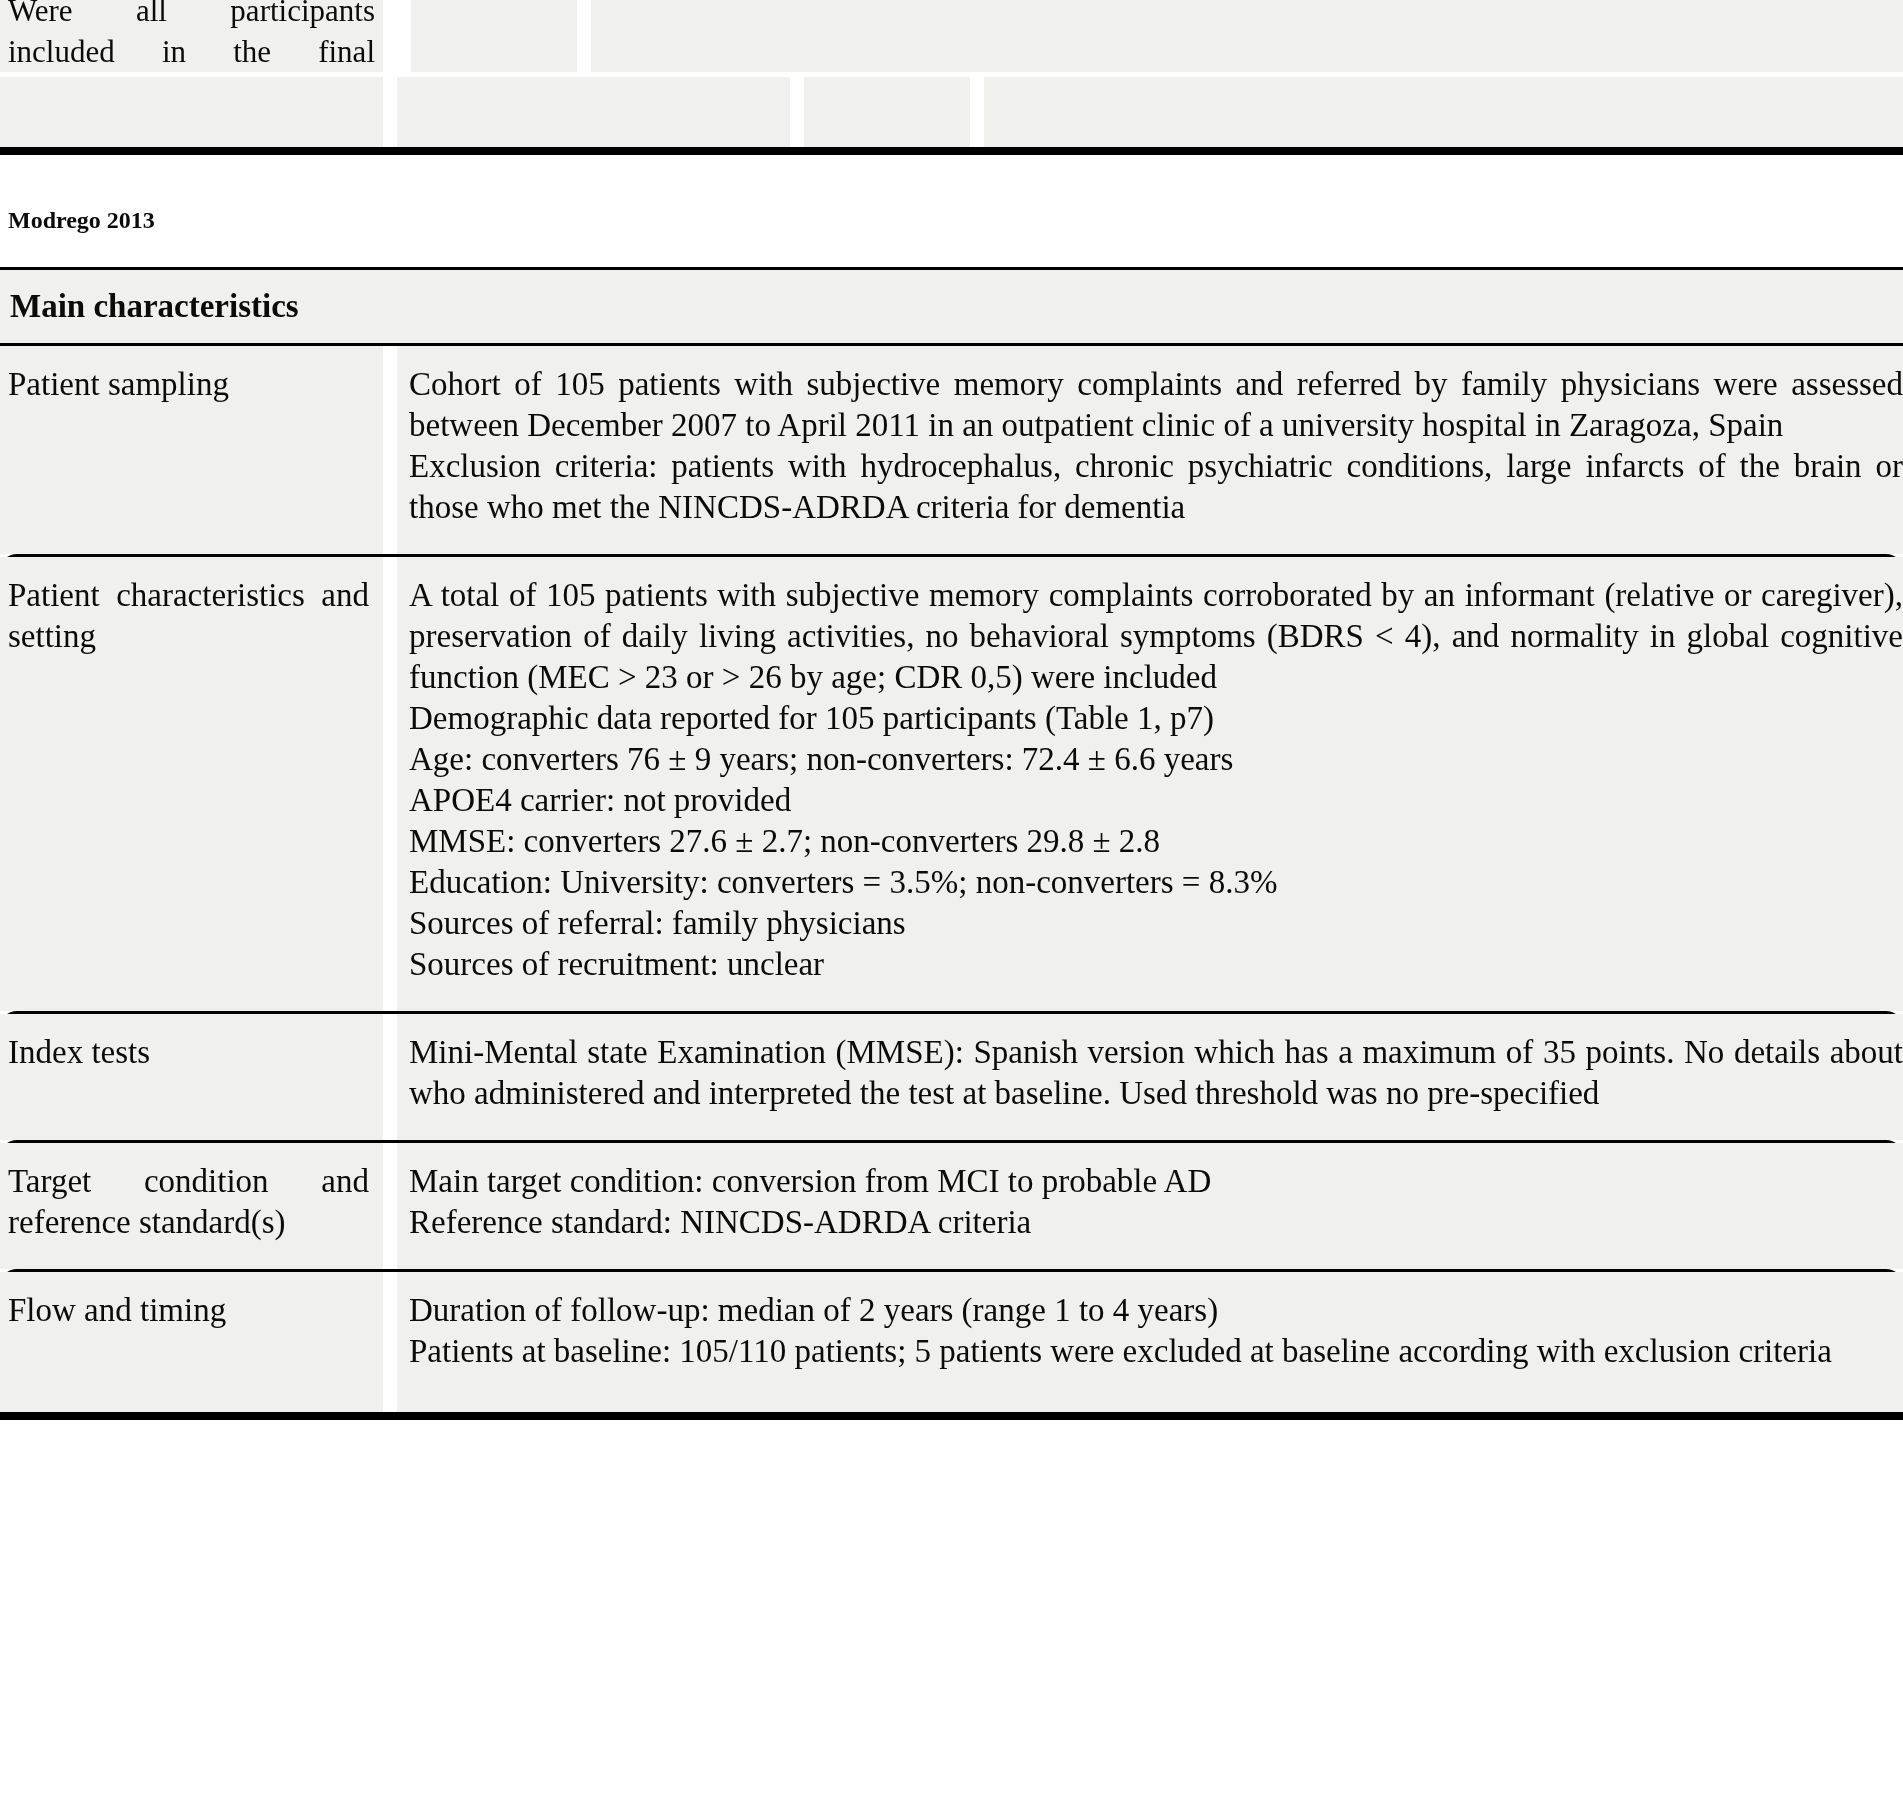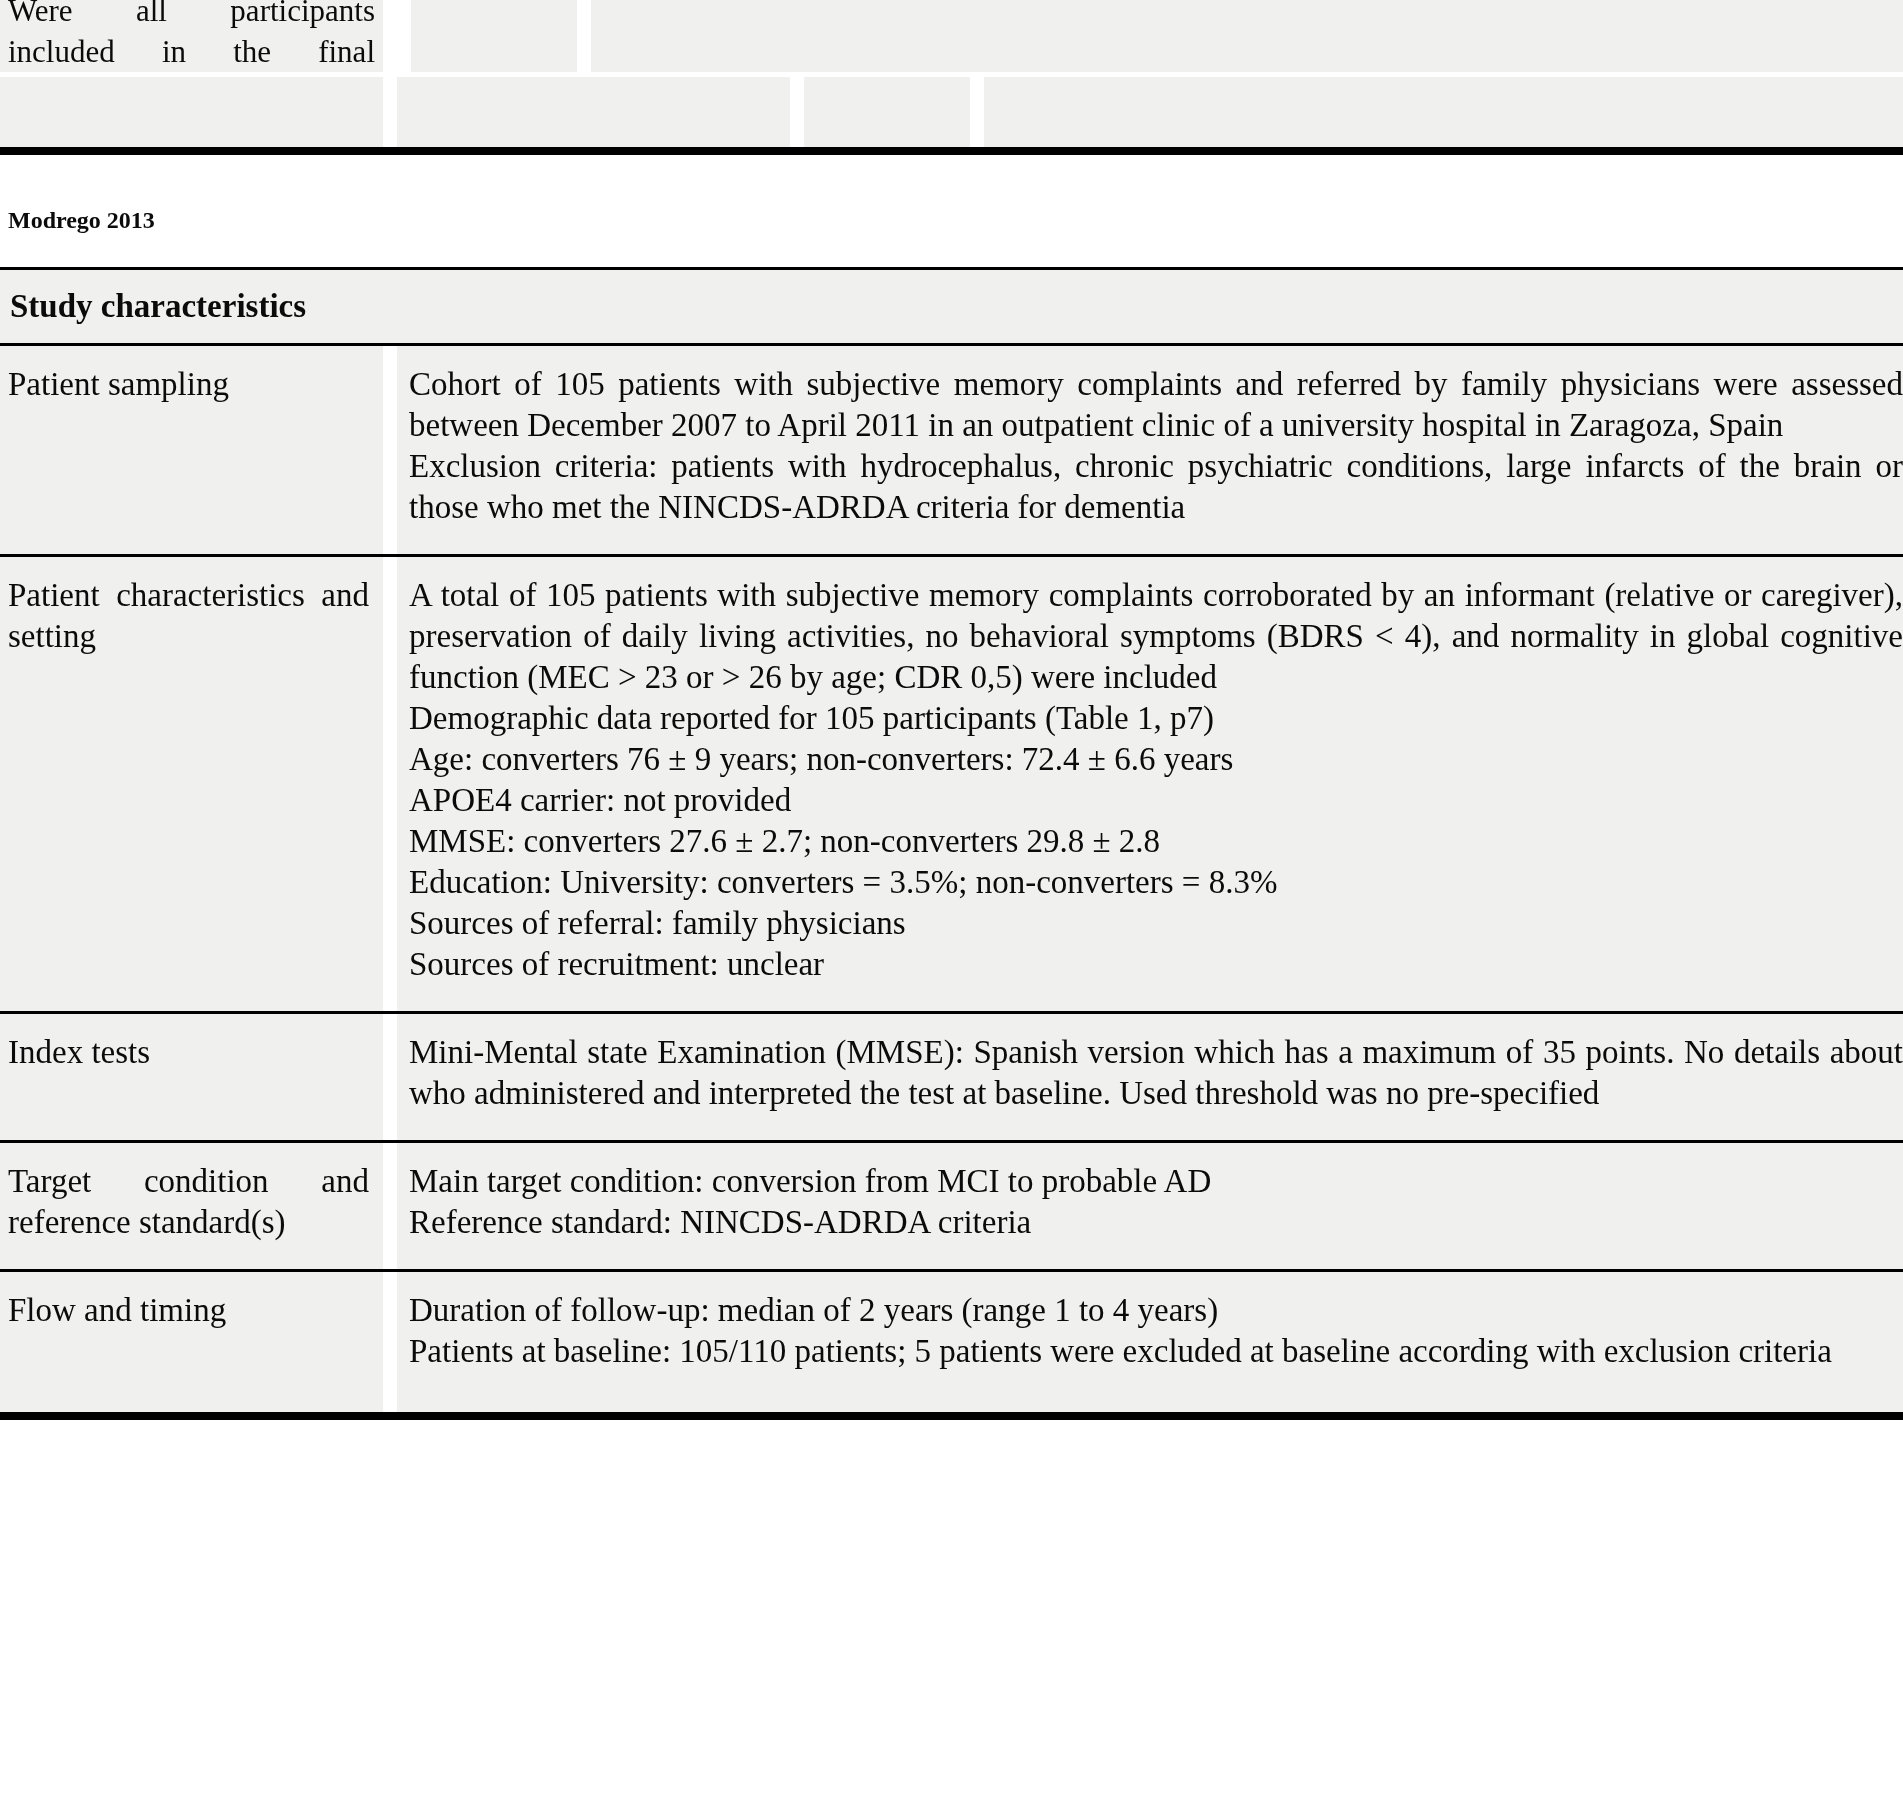--- a/index.html
+++ b/index.html
@@ -39,21 +39,21 @@
   .mtable { border-top: 3px solid var(--rule, #000000); }
   .mt-header {
     background: var(--cell-bg, #f0f0ee);
     font-weight: bold;
     font-size: 33px;
     line-height: 42px;
     padding: 15px 12px 16px 10px;
     border-bottom: 3px solid var(--rule, #000000);
   }
   .trow { display: flex; background: var(--page-bg, #ffffff); }
-  .trow + .trow { border-top: 3px solid var(--rule, #000000); }
+  .trow + .trow { border-top: 3px solid var(--rule, #000000); border-radius: 17px; }
   .lbl {
     width: 383px; flex: none;
     background: var(--cell-bg, #f0f0ee);
     padding: 18px 14px 26px 8px;
     text-align: justify;
   }
   .cnt {
     flex: 1;
     background: var(--cell-bg, #f0f0ee);
     padding: 18px 0 26px 12px;
@@ -88,21 +88,21 @@
     </div>
   </div>
 
   <div class="divider-thick"></div>
 
   <div class="heading-block">
     <span class="study-heading">Modrego 2013</span>
   </div>
 
   <div class="mtable">
-    <div class="mt-header">Study characteristics</div>
+    <div class="mt-header">Main characteristics</div>
 
     <div class="trow">
       <div class="lbl">Patient sampling</div>
       <div class="gapcol"></div>
       <div class="cnt">
         <p>Cohort of 105 patients with subjective memory complaints and referred by family physicians were assessed between December 2007 to April 2011 in an outpatient clinic of a university hospital in Zaragoza, Spain</p>
         <p>Exclusion criteria: patients with hydrocephalus, chronic psychiatric conditions, large infarcts of the brain or those who met the NINCDS-ADRDA criteria for dementia</p>
       </div>
     </div>
 

